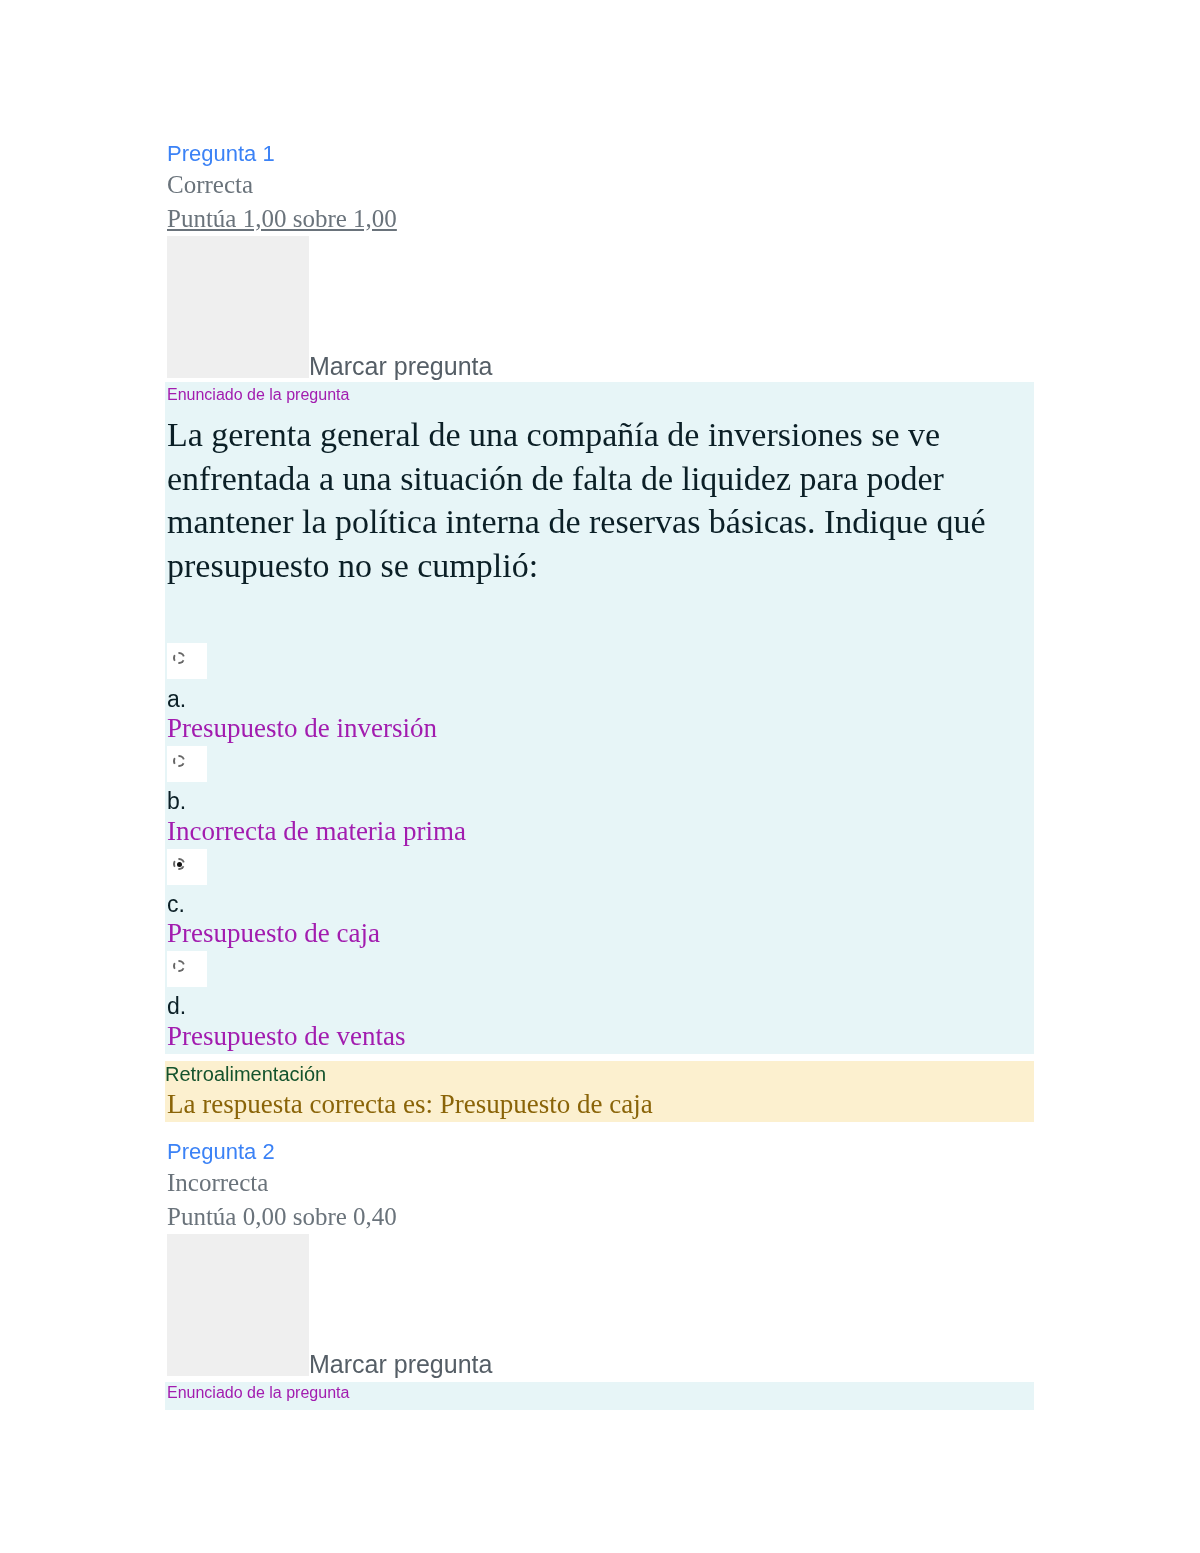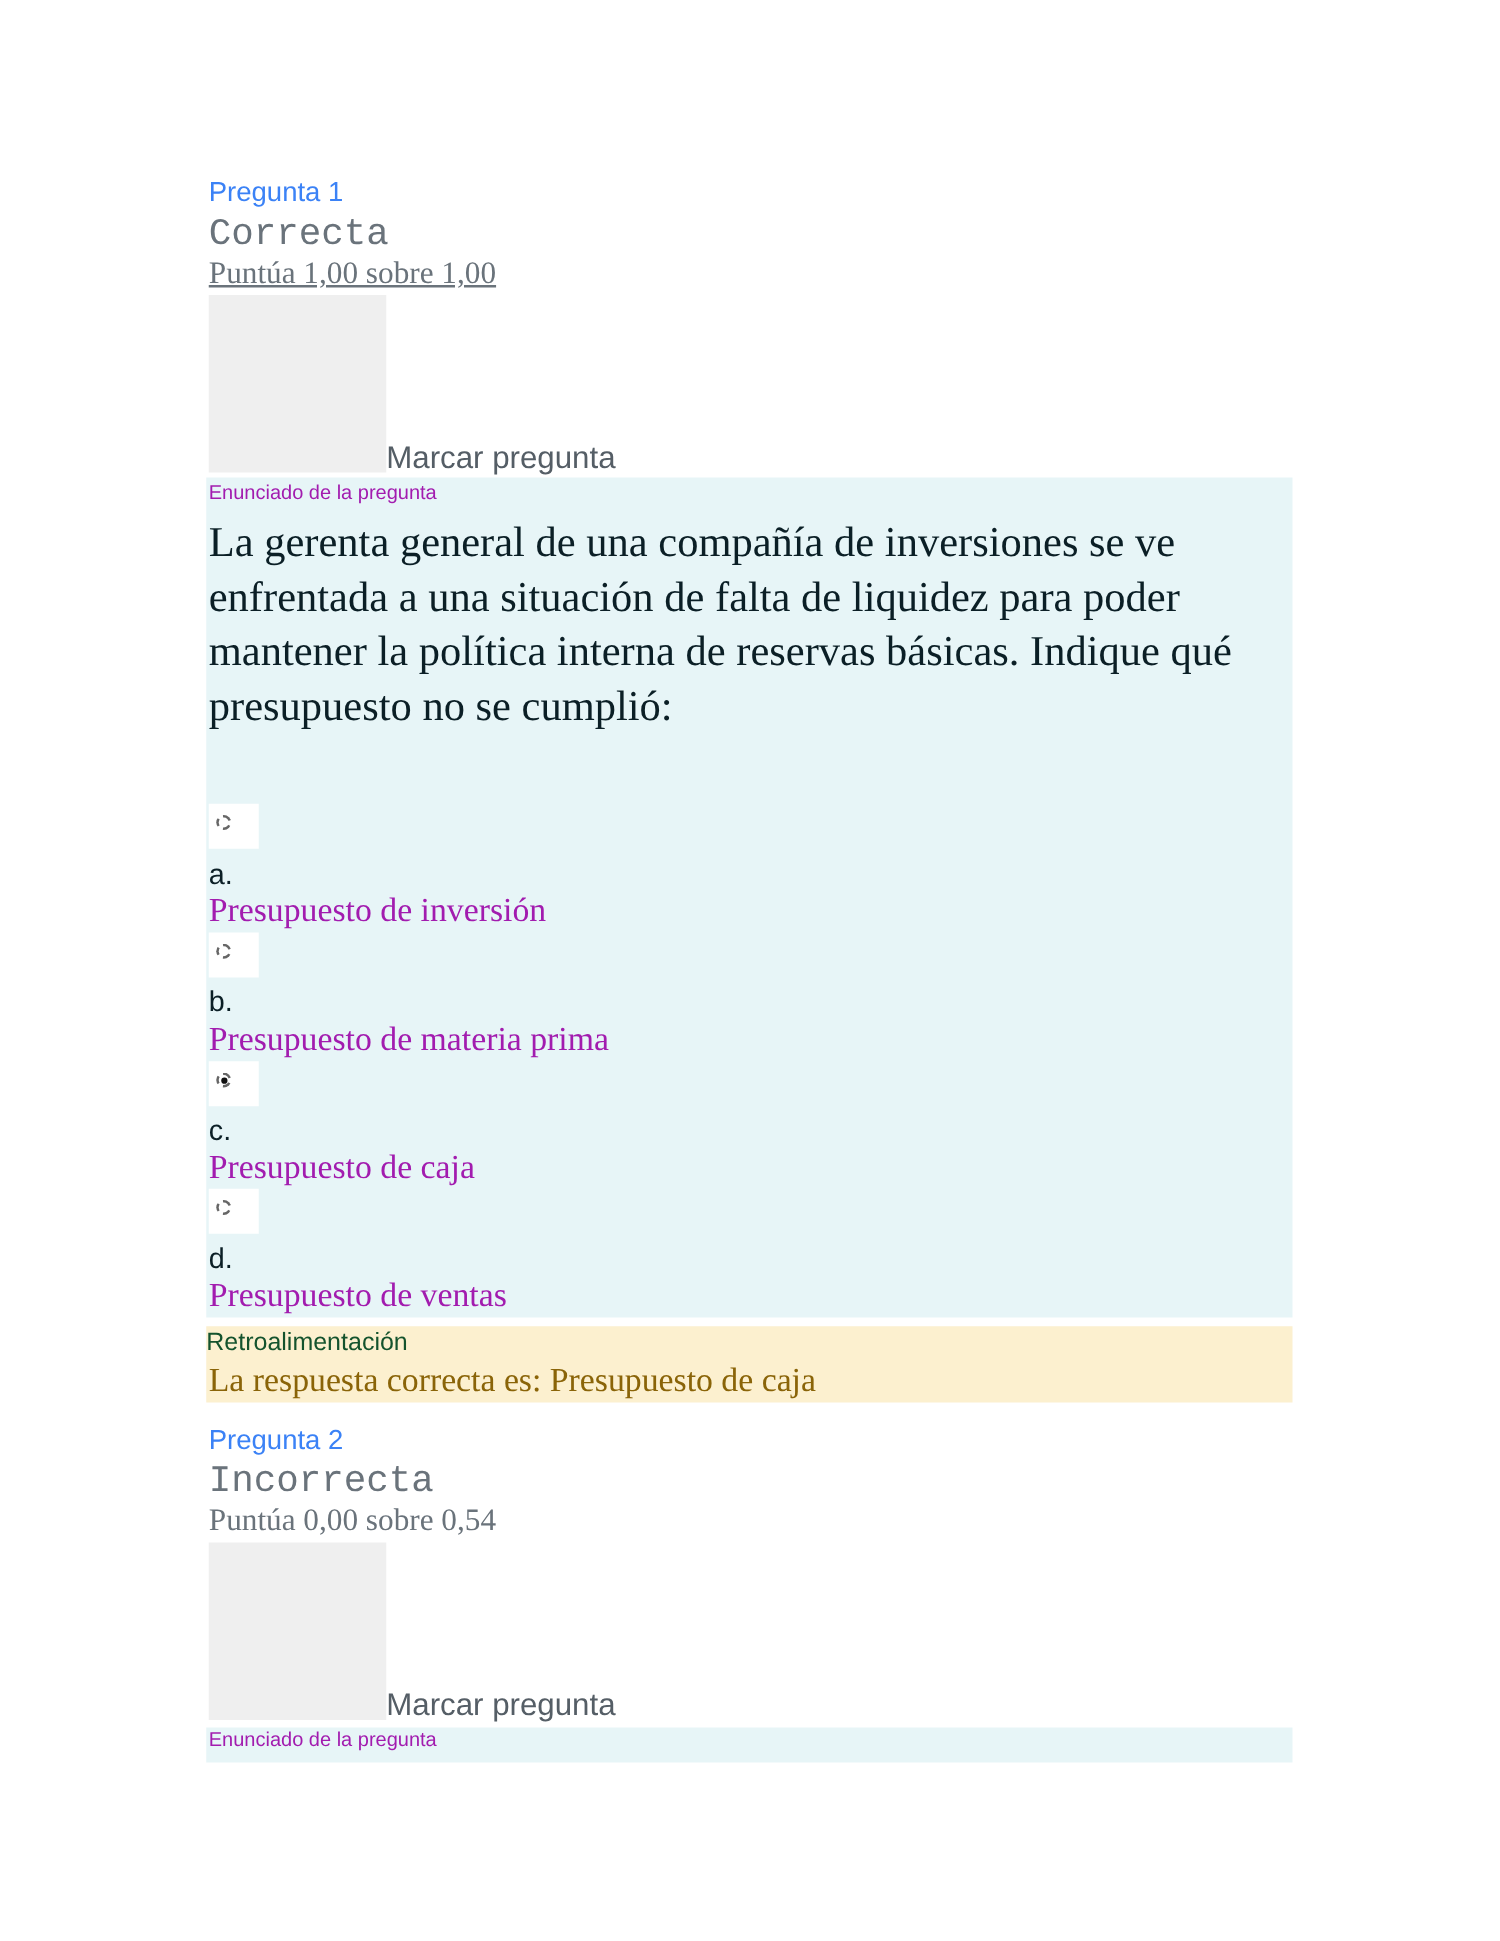--- a/index.html
+++ b/index.html
@@ -1,20 +1,20 @@
 <!DOCTYPE html>
 <html><head>
   <meta charset="utf-8">
   <style>
     html, body { margin: 0; padding: 0; background: #ffffff; }
     body { width: 1200px; height: 1553px; position: relative; overflow: hidden; }
     .sans { font-family: "Liberation Sans", sans-serif; }
 
     .qnum { position: absolute; left: 167px; font-size: 22px; color: #3b82f6; }
-    .state { position: absolute; left: 167px; font-size: 30px; color: #6a737b; font-family: Liberation Mono, monospace; }
+    .state { position: absolute; left: 167px; font-size: 25px; color: #6a737b; font-family: Liberation Serif, serif; }
     .grade { position: absolute; left: 167px; font-size: 25px; color: #6a737b; font-family: "Liberation Serif", serif; }
     .flagbox { position: absolute; left: 167px; width: 142px; height: 142px; background: #efefef; }
     .flaglabel { position: absolute; left: 309px; font-size: 25px; color: #555e66; }
 
     .qtext-box { position: absolute; left: 165px; width: 869px; background: #e7f5f7; }
     .qtext-label { position: absolute; left: 167px; font-size: 16px; color: #a21caf; }
     .qtext { position: absolute; left: 167px; width: 866px; font-size: 34px; line-height: 43.5px; color: #0b1f26; font-family: "Liberation Serif", serif; }
 
     .radio-cell { position: absolute; left: 167px; width: 40px; height: 36px; background: #ffffff; }
     .radio { position: absolute; left: 6px; top: 9px; width: 12px; height: 12px; border: 2px dashed #666; border-radius: 50%; box-sizing: border-box; }
@@ -42,38 +42,38 @@
 <div class="radio-cell" style="top:643px;">
     <span class="radio"></span>
   </div>
 <div class="opt-letter sans" style="top:686px;">a.</div>
 <div class="opt-text" style="top:713px;">Presupuesto de inversión</div>
 
 <div class="radio-cell" style="top:746px;">
     <span class="radio"></span>
   </div>
 <div class="opt-letter sans" style="top:788px;">b.</div>
-<div class="opt-text" style="top:816px;">Presupuesto de materia prima</div>
+<div class="opt-text" style="top:816px;">Incorrecta de materia prima</div>
 
 <div class="radio-cell" style="top:849px;">
     <span class="radio checked"></span>
   </div>
 <div class="opt-letter sans" style="top:891px;">c.</div>
 <div class="opt-text" style="top:918px;">Presupuesto de caja</div>
 
 <div class="radio-cell" style="top:951px;">
     <span class="radio"></span>
   </div>
 <div class="opt-letter sans" style="top:993px;">d.</div>
 <div class="opt-text" style="top:1021px;">Presupuesto de ventas</div>
 
 <div class="feedback-box"></div>
 <div class="feedback-label sans">Retroalimentación</div>
 <div class="feedback-text">La respuesta correcta es: Presupuesto de caja</div>
 
 <div class="qnum sans" style="top:1139px;">Pregunta 2</div>
 <div class="state" style="top:1169px;">Incorrecta</div>
-<div class="grade" style="top:1203px;">Puntúa 0,00 sobre 0,54</div>
+<div class="grade" style="top:1203px;">Puntúa 0,00 sobre 0,40</div>
 <div class="flagbox" style="top:1234px;"></div>
 <div class="flaglabel sans" style="top:1350px;">Marcar pregunta</div>
 
 <div class="qtext-box" style="top:1382px; height:28px;"></div>
 <div class="qtext-label sans" style="top:1384px;">Enunciado de la pregunta</div>
 
 </body></html>

